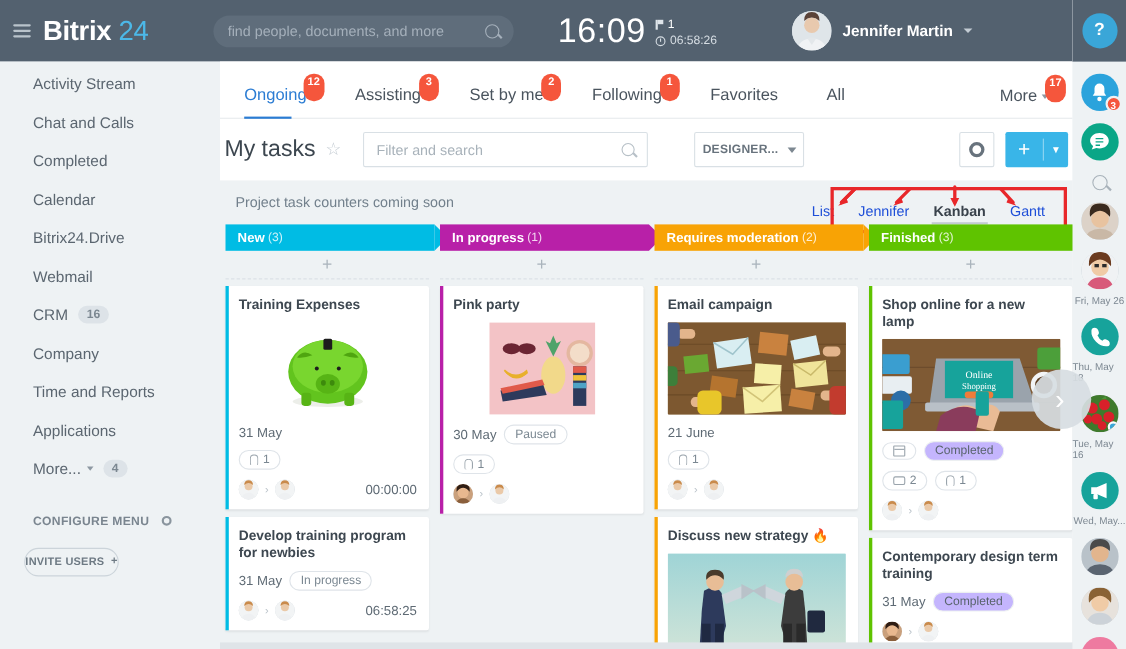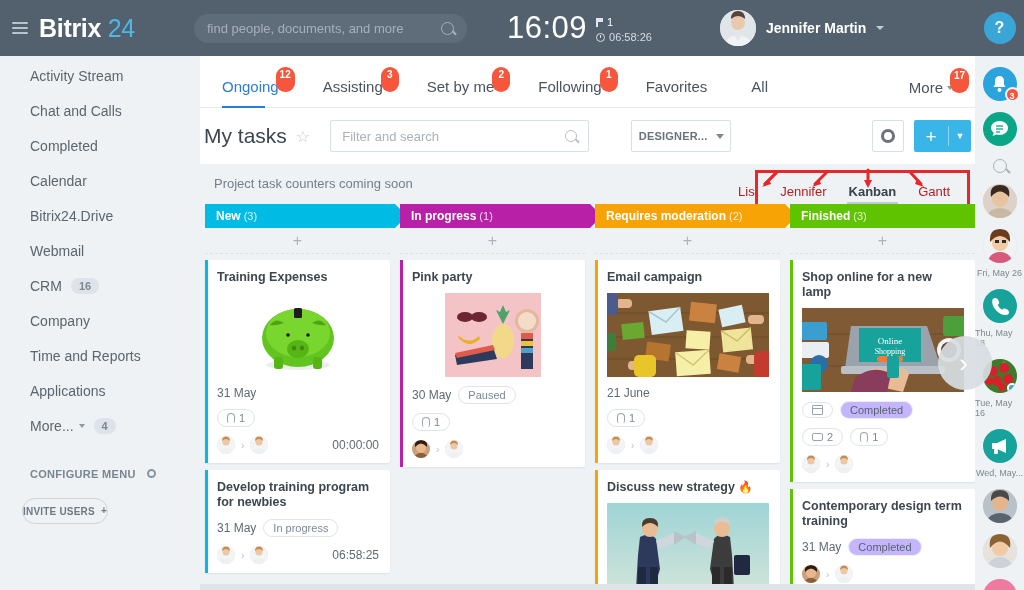--- a/index.html
+++ b/index.html
@@ -106,21 +106,21 @@
   .addbtn .sep { width:1px;height:20px;background:rgba(255,255,255,0.45);}
   .addbtn .ar { width:22px;text-align:center;color:#fff;font-size:9px;}
 
   
   .board { position:absolute; top:108px; left:0; width:775px; height:426px; background:#eef2f4; }
   .counterline { padding:12px 0 8px 14px; font-size:13px; color:#72808c; }
 
   
   .viewsw { position:absolute; right:11px; top:14px; display:flex; align-items:center; gap:22px;
      padding:6px 14px;}
-  .vbtn { font-size:13px; color:#b91c1c; cursor:pointer; position:relative; padding-bottom:5px;}
+  .vbtn { font-size:13px; color:#1d4ed8; cursor:pointer; position:relative; padding-bottom:5px;}
   .vbtn.active { color:#39424b; font-weight:bold;}
   .vbtn.active:after{content:'';position:absolute;left:-2px;right:-2px;bottom:0;height:2px;background:#c2cad1;}
   .redbox { position:absolute; right:5px; top:6px; width:215px; height:42px; border:3px solid #e8272a;
      pointer-events:none;}
   .arrowlayer { position:absolute; right:0; top:0; width:240px; height:60px; pointer-events:none;}
 
   .columns { position:absolute; top:40px; left:0; width:775px; height:386px; display:flex; }
   .col { width:205px; position:relative; }
   .colhead { height:24px; display:flex; align-items:center; padding-left:11px; position:relative;
      margin-left:5px; width:190px; }

